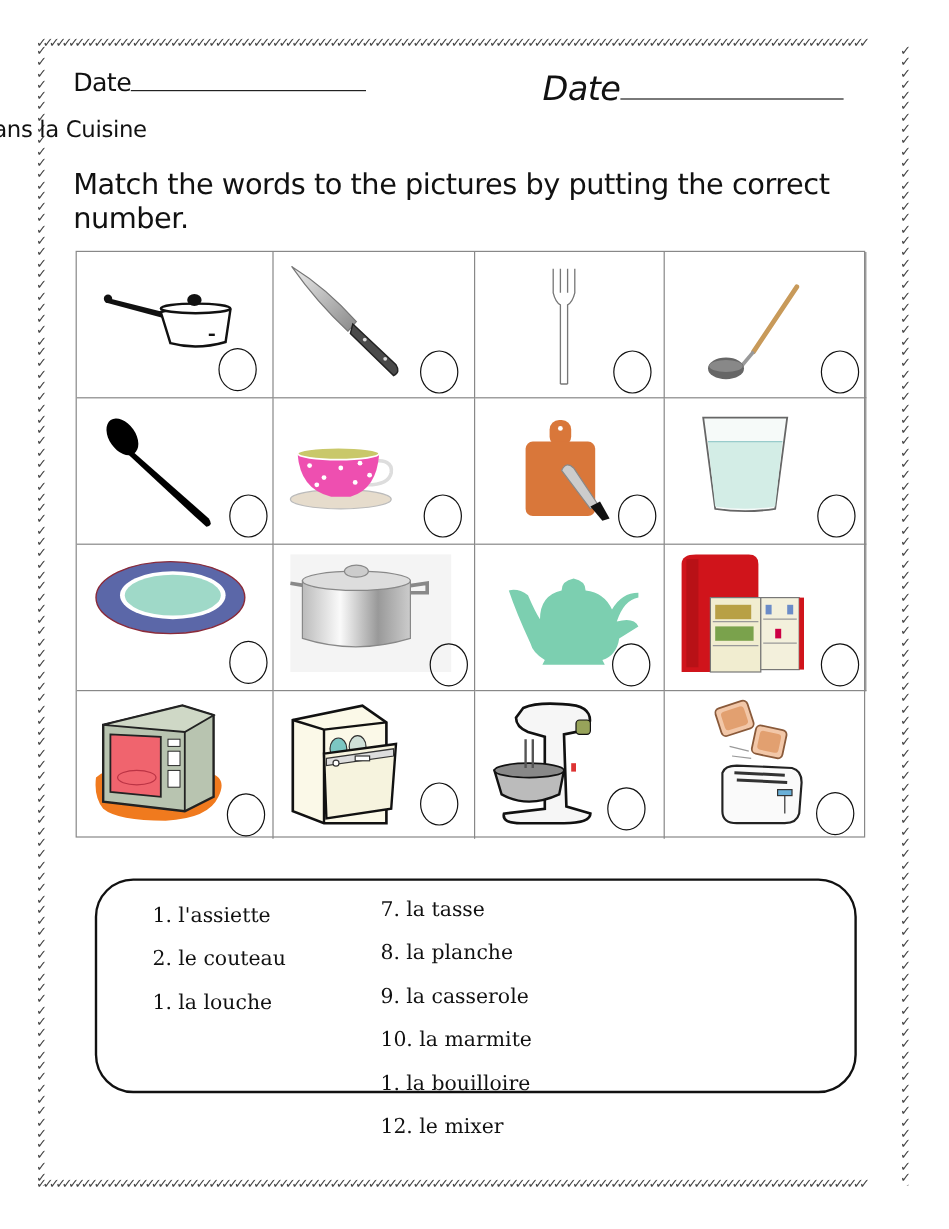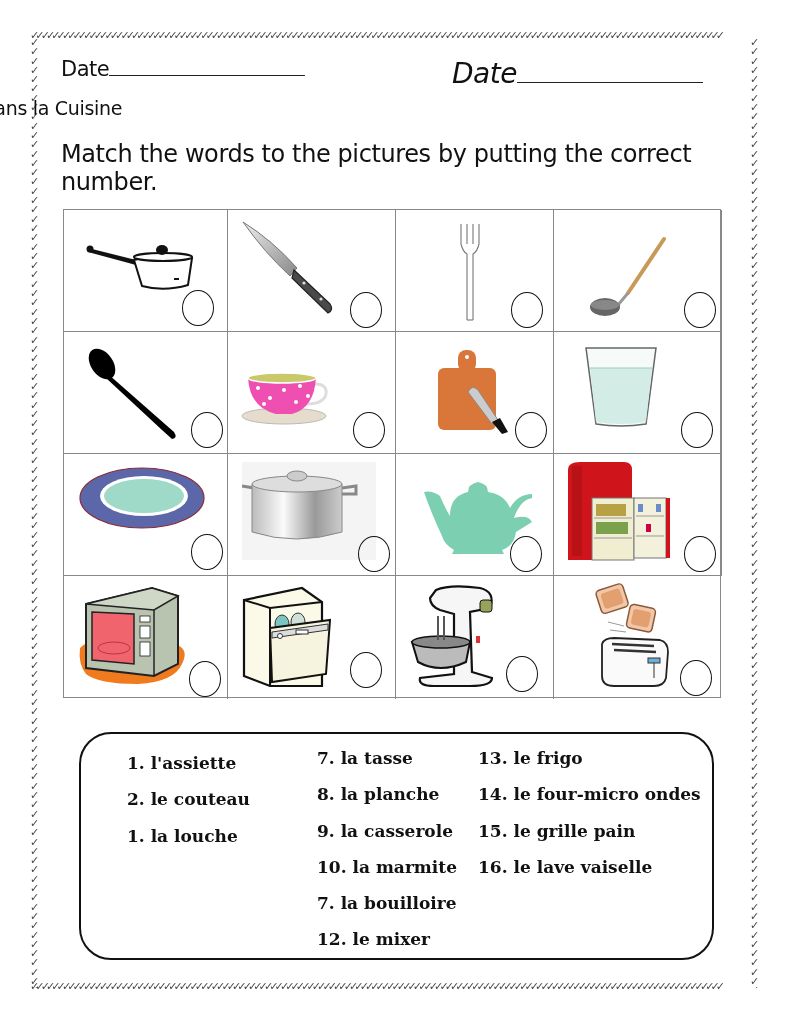--- a/index.html
+++ b/index.html
@@ -23,21 +23,21 @@
   .title span { position:relative; left:-20px; }
   .instructions { position:absolute; left:61px; top:140px; font-family:"DejaVu Sans", sans-serif; font-size:24px; letter-spacing:-0.4px; }
 
   .grid { position:absolute; left:63px; top:209px; width:658px; height:489px; display:grid; grid-template-columns:164px 168px 158px 168px; grid-template-rows:122px 122px 122px 123px; border:1px solid #888; box-sizing:border-box; }
   .cell { position:relative; border-right:1px solid #888; border-bottom:1px solid #888; box-sizing:border-box; }
   .cell.c4 { border-right:none; }
   .cell.r4 { border-bottom:none; }
   .cell svg.pic { position:absolute; }
   .circle { position:absolute; width:32px; height:36px; border:1.5px solid #111; border-radius:50%; box-sizing:border-box; background:transparent; }
 
-  .wordbox { position:absolute; left:79px; top:732px; width:635px; height:228px; border:2.5px solid #111; border-radius:32px; box-sizing:border-box;font-weight:bold; }
+  .wordbox { position:absolute; left:79px; top:732px; width:635px; height:179px; border:2.5px solid #111; border-radius:32px; box-sizing:border-box; }
   .col { position:absolute; top:16px; font-family:"DejaVu Serif", serif; font-size:17px; color:#111; }
   .col div { height:36.3px; white-space:nowrap; }
   .col1 { left:46px; top:19px; }
   .col2 { left:236px; top:14px; }
   .col3 { left:397px; top:14px; }
 </style>
 </head>
 <body>
 
 <div class="border-top" id="bt">✓✓✓✓✓✓✓✓✓✓✓✓✓✓✓✓✓✓✓✓✓✓✓✓✓✓✓✓✓✓✓✓✓✓✓✓✓✓✓✓✓✓✓✓✓✓✓✓✓✓✓✓✓✓✓✓✓✓✓✓✓✓✓✓✓✓✓✓✓✓✓✓✓✓✓✓✓✓✓✓✓✓✓✓✓✓✓✓✓✓✓✓✓✓✓✓✓✓✓✓✓✓✓✓✓✓✓✓✓✓✓✓✓✓✓✓✓✓✓✓✓✓✓✓✓✓✓✓✓✓</div>
@@ -272,22 +272,16 @@
   <div class="col col1">
     <div>1. l'assiette</div>
     <div>2. le couteau</div>
     <div>1. la louche</div>
   </div>
   <div class="col col2">
     <div>7. la tasse</div>
     <div>8. la planche</div>
     <div>9. la casserole</div>
     <div>10. la marmite</div>
-    <div>7. la bouilloire</div>
+    <div>1. la bouilloire</div>
     <div>12. le mixer</div>
   </div>
-  <div class="col col3">
-    <div>13. le frigo</div>
-    <div>14. le four-micro ondes</div>
-    <div>15. le grille pain</div>
-    <div>16. le lave vaiselle</div>
-  </div>
 </div>
 
 </body></html>

